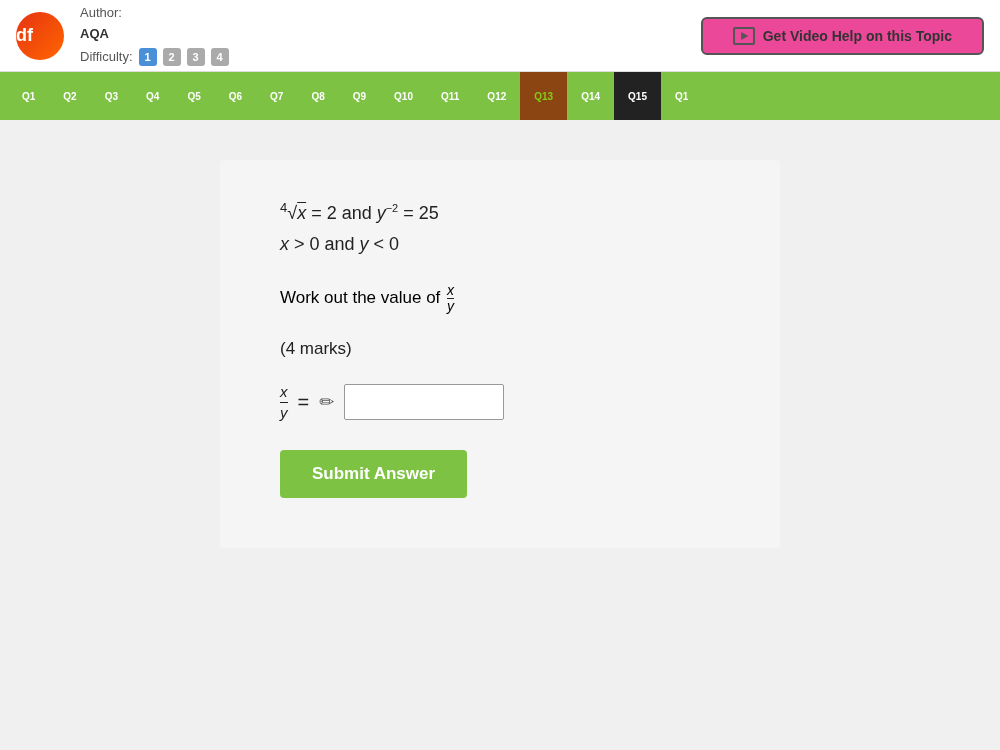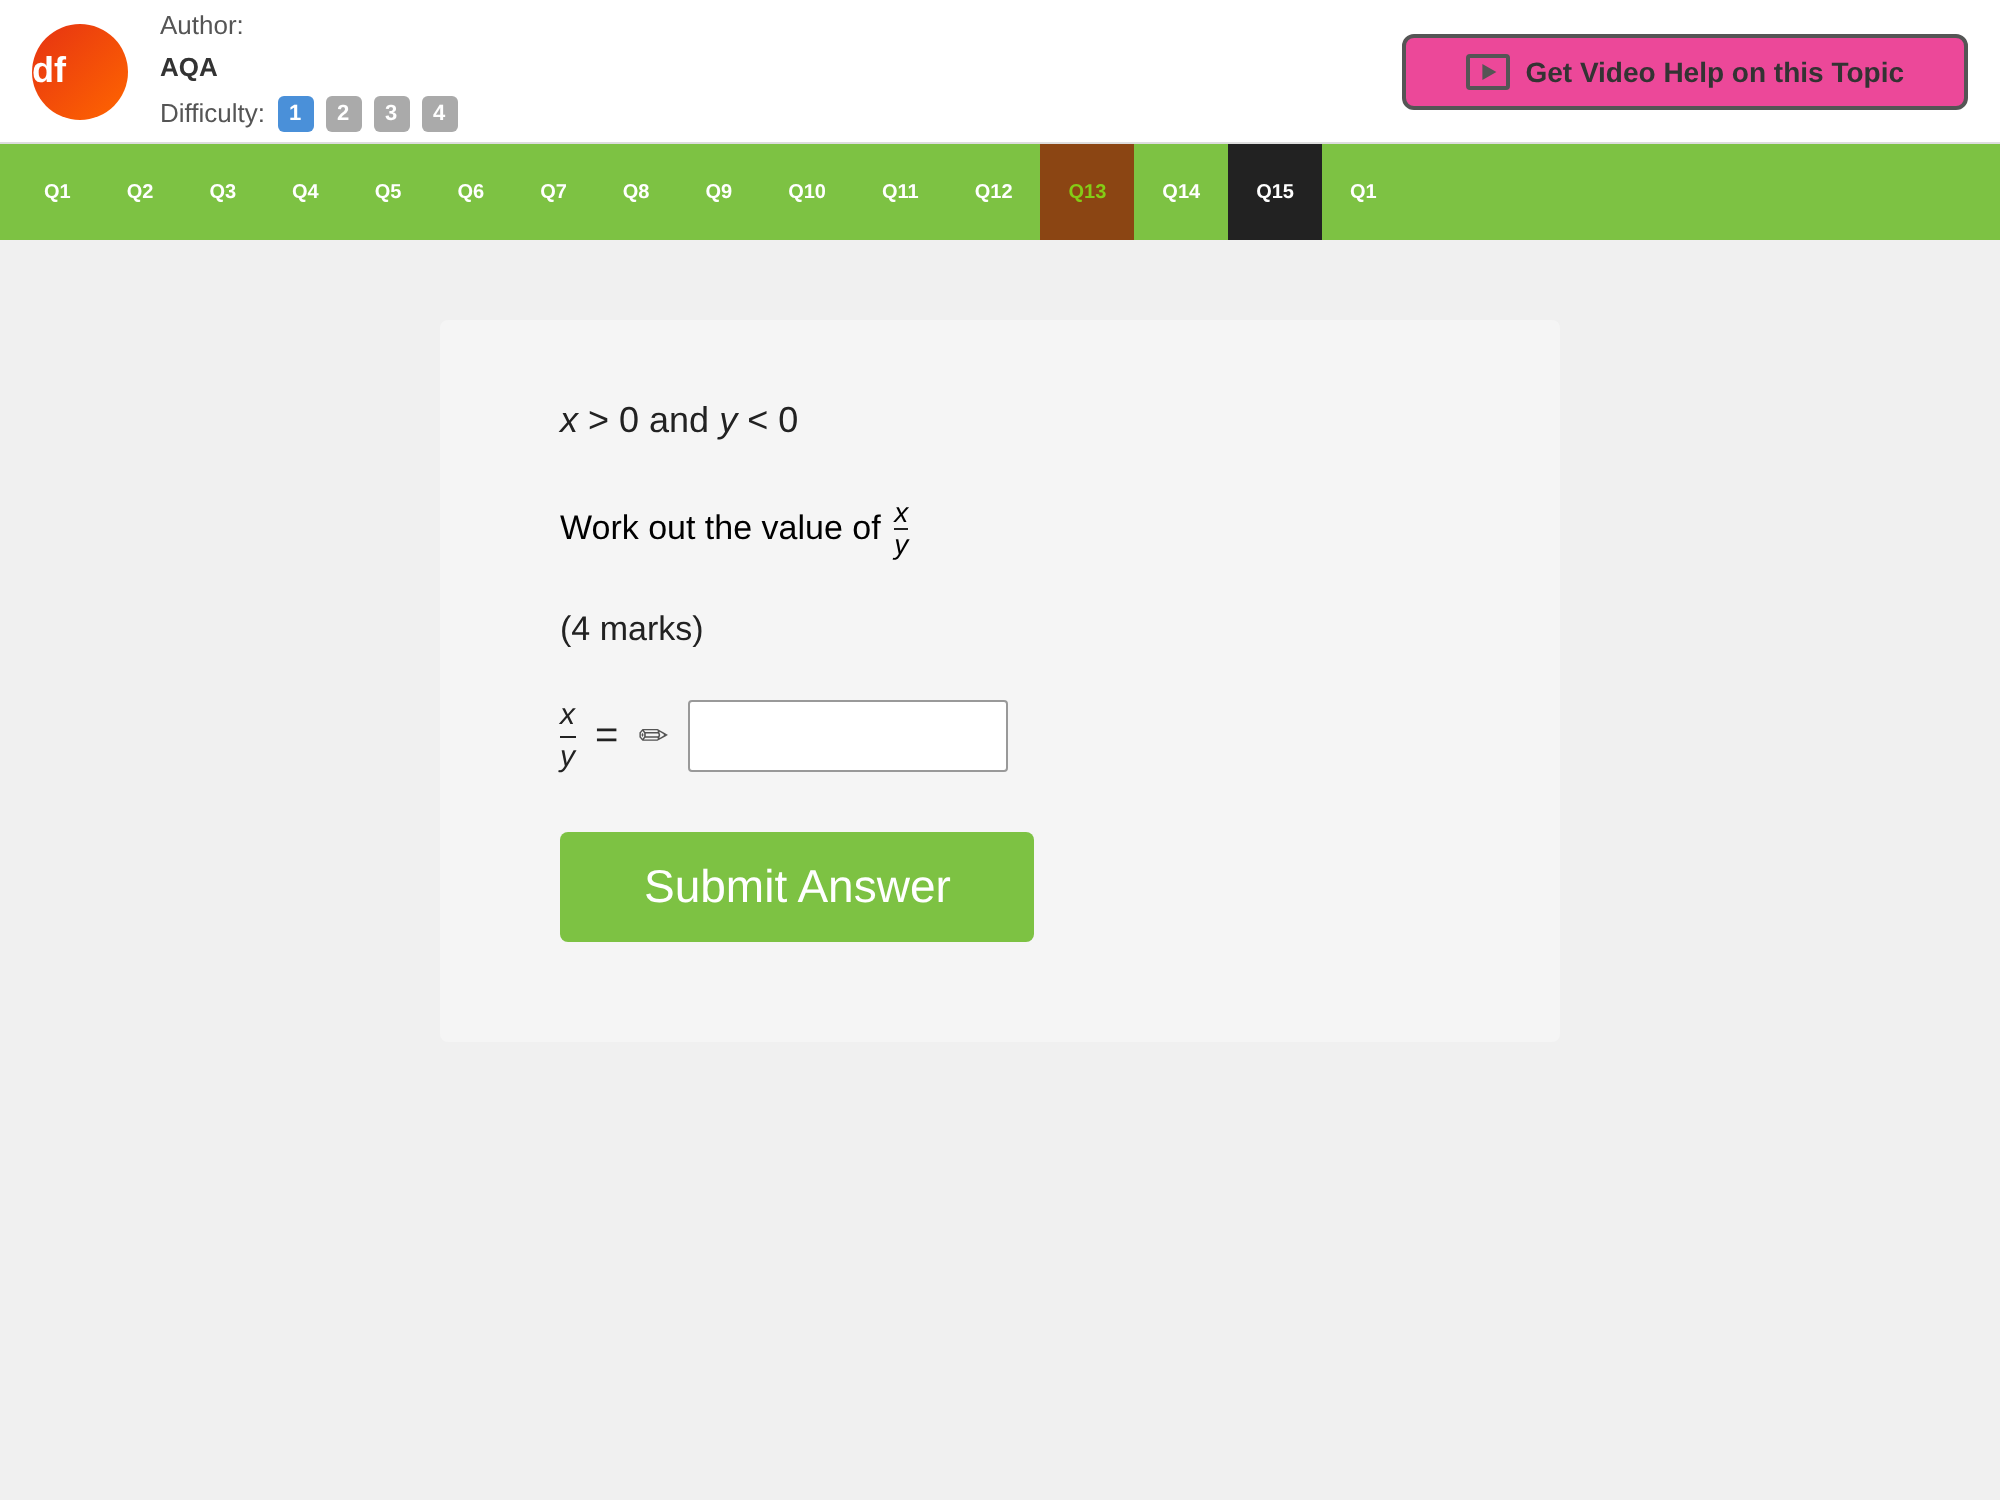--- a/index.html
+++ b/index.html
@@ -211,23 +211,23 @@
       height: 36px;
       background: white;
       outline: none;
     }
 
     .submit-btn {
       background: #7dc243;
       color: white;
       border: none;
       border-radius: 4px;
-      padding: 14px 42px;
-      font-size: 23px;
-      font-weight: 400;
+      padding: 14px 32px;
+      font-size: 17px;
+      font-weight: 700;
       cursor: pointer;
       display: block;
     }
 
     sup { font-size: 11px; }
   </style>
 </head>
 <body>
 
 <div class="top-bar">
@@ -272,20 +272,25 @@
   <button class="q-btn active-brown">Q13</button>
   <button class="q-btn">Q14</button>
   <button class="q-btn active-black">Q15</button>
   <button class="q-btn">Q1</button>
 </div>
 
 <div class="main-content">
   <div class="question-card">
 
     
+    <div class="math-line">
+      <span>
+        <sup style="font-size:13px;vertical-align:super;">4</sup>√<span style="text-decoration: overline; font-style:italic;">x</span> = 2 and <span style="font-style:italic;">y</span><sup>−2</sup> = 25
+      </span>
+    </div>
 
     
     <div class="math-line">
       <span>
         <span style="font-style:italic;">x</span> &gt; 0 and <span style="font-style:italic;">y</span> &lt; 0
       </span>
     </div>
 
     <br>
 

